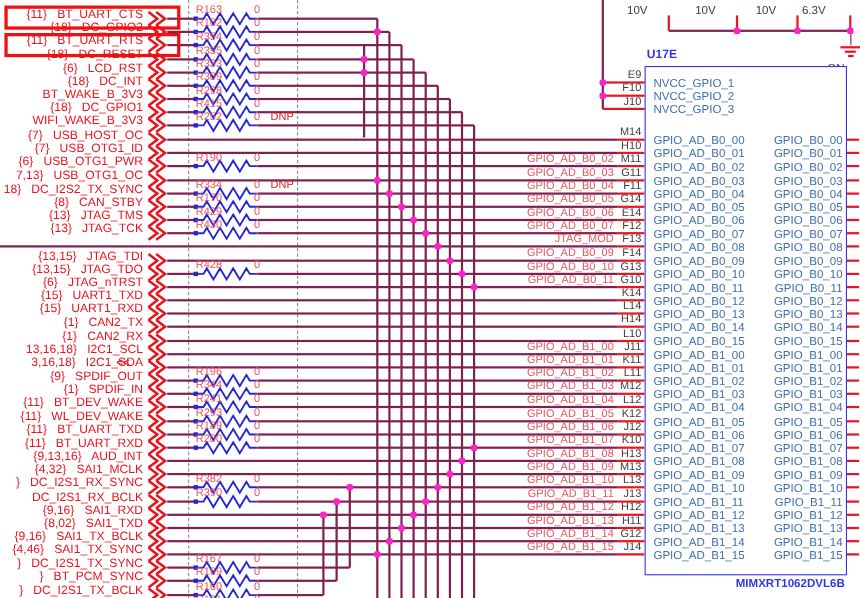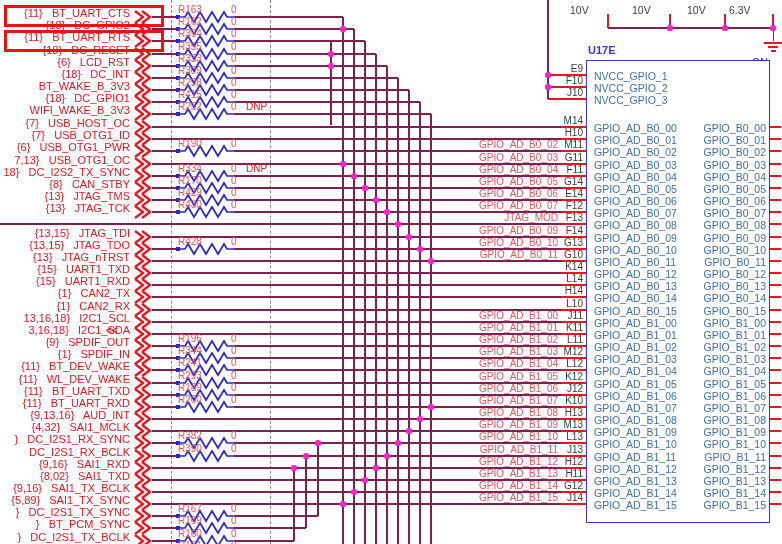--- a/index.html
+++ b/index.html
@@ -8,20 +8,21 @@
   .t{position:absolute;white-space:nowrap;line-height:1;}
   #chip-refdes{left:588px;top:45px;font-size:11px;font-weight:bold;}
   #chip-part{left:586px;top:526px;width:182px;text-align:right;font-size:10.5px;font-weight:bold;}
   #gnd-label{left:752px;top:57px;font-size:10.5px;color:#3c3c3c;}
 </style>
 </head>
 <body>
 
 <div id="canvas">
   <span id="chip-refdes" class="t" style="color: rgb(53, 53, 232); z-index: 5;">U17E</span>
+  <span id="chip-part" class="t" style="color: rgb(53, 53, 232);">MIMXRT1062DVL6B</span>
   <span id="gnd-label" class="t">GN</span>
 <div style="position: absolute; left: 171.3px; top: 0px; width: 0px; height: 544px; border-left: 1.4px dashed rgb(138, 138, 138);"></div>
     <div style="position: absolute; left: 270.3px; top: 0px; width: 0px; height: 544px; border-left: 1.4px dashed rgb(138, 138, 138);"></div>
     <span class="t" style="position: absolute; top: 7px; font: 11px &quot;Liberation Sans&quot;, sans-serif; color: rgb(232, 20, 30); white-space: pre; right: 652px;">{11}   BT_UART_CTS</span>
     <div style="position: absolute; left: 133px; top: 10px; width: 20px; height: 14px;"><svg width="20" height="14" viewBox="0 0 20 14">
         <path d="M2,1 L10,7 L2,13 M9,1 L17,7 L9,13" fill="none" stroke="#e8141e" stroke-width="2.3"></path>
       </svg></div>
     <div style="position: absolute; left: 152px; top: 16.25px; width: 26px; height: 1.5px; background: rgb(124, 33, 80);"></div>
     <div style="position: absolute; left: 234px; top: 16.25px; width: 109px; height: 1.5px; background: rgb(124, 33, 80);"></div>
     <div style="position: absolute; left: 178px; top: 10px; width: 56px; height: 14px;"><svg width="56" height="14" viewBox="0 0 56 14">
@@ -223,21 +224,21 @@
       </svg></div>
     <div style="position: absolute; left: 152px; top: 248.25px; width: 26px; height: 1.5px; background: rgb(124, 33, 80);"></div>
     <div style="position: absolute; left: 234px; top: 248.25px; width: 327px; height: 1.5px; background: rgb(124, 33, 80);"></div>
     <div style="position: absolute; left: 178px; top: 242px; width: 56px; height: 14px;"><svg width="56" height="14" viewBox="0 0 56 14">
         <polyline points="0,7 7,7 10,2 16,12 22,2 28,12 34,2 40,12 46,2 49,7 56,7" fill="none" stroke="#2626d8" stroke-width="1.7"></polyline>
       </svg></div>
     <div style="position: absolute; left: 176px; top: 247px; width: 4px; height: 4px; background: rgb(38, 38, 216);"></div>
     <span class="t" style="position: absolute; left: 178px; top: 236px; font: 10px &quot;Liberation Sans&quot;, sans-serif; color: rgb(232, 85, 92); white-space: pre;">R428</span>
     <span class="t" style="position: absolute; left: 231px; top: 236px; font: 10px &quot;Liberation Sans&quot;, sans-serif; color: rgb(232, 85, 92); white-space: pre;">0</span>
     <div style="position: absolute; left: 561px; top: 248.15px; width: 25px; height: 1.7px; background: rgb(232, 20, 30);"></div>
-    <span class="t" style="position: absolute; top: 251px; font: 11px &quot;Liberation Sans&quot;, sans-serif; color: rgb(232, 20, 30); white-space: pre; right: 652px;">{13}   JTAG_nTRST</span>
+    <span class="t" style="position: absolute; top: 251px; font: 11px &quot;Liberation Sans&quot;, sans-serif; color: rgb(232, 20, 30); white-space: pre; right: 652px;">{6}   JTAG_nTRST</span>
     <div style="position: absolute; left: 133px; top: 254px; width: 20px; height: 14px;"><svg width="20" height="14" viewBox="0 0 20 14">
         <path d="M2,1 L10,7 L2,13 M9,1 L17,7 L9,13" fill="none" stroke="#e8141e" stroke-width="2.3"></path>
       </svg></div>
     <div style="position: absolute; left: 152px; top: 260.25px; width: 409px; height: 1.5px; background: rgb(124, 33, 80);"></div>
     <div style="position: absolute; left: 561px; top: 260.15px; width: 25px; height: 1.7px; background: rgb(232, 20, 30);"></div>
     <span class="t" style="position: absolute; top: 263px; font: 11px &quot;Liberation Sans&quot;, sans-serif; color: rgb(232, 20, 30); white-space: pre; right: 652px;">{15}   UART1_TXD</span>
     <div style="position: absolute; left: 133px; top: 266px; width: 20px; height: 14px;"><svg width="20" height="14" viewBox="0 0 20 14">
         <path d="M2,1 L10,7 L2,13 M9,1 L17,7 L9,13" fill="none" stroke="#e8141e" stroke-width="2.3"></path>
       </svg></div>
     <div style="position: absolute; left: 152px; top: 272.25px; width: 409px; height: 1.5px; background: rgb(124, 33, 80);"></div>
@@ -400,21 +401,21 @@
         <path d="M2,1 L10,7 L2,13 M9,1 L17,7 L9,13" fill="none" stroke="#e8141e" stroke-width="2.3"></path>
       </svg></div>
     <div style="position: absolute; left: 152px; top: 479.25px; width: 409px; height: 1.5px; background: rgb(124, 33, 80);"></div>
     <div style="position: absolute; left: 561px; top: 479.15px; width: 25px; height: 1.7px; background: rgb(232, 20, 30);"></div>
     <span class="t" style="position: absolute; top: 482px; font: 11px &quot;Liberation Sans&quot;, sans-serif; color: rgb(232, 20, 30); white-space: pre; right: 652px;">{9,16}   SAI1_TX_BCLK</span>
     <div style="position: absolute; left: 133px; top: 485px; width: 20px; height: 14px;"><svg width="20" height="14" viewBox="0 0 20 14">
         <path d="M2,1 L10,7 L2,13 M9,1 L17,7 L9,13" fill="none" stroke="#e8141e" stroke-width="2.3"></path>
       </svg></div>
     <div style="position: absolute; left: 152px; top: 491.25px; width: 409px; height: 1.5px; background: rgb(124, 33, 80);"></div>
     <div style="position: absolute; left: 561px; top: 491.15px; width: 25px; height: 1.7px; background: rgb(232, 20, 30);"></div>
-    <span class="t" style="position: absolute; top: 494px; font: 11px &quot;Liberation Sans&quot;, sans-serif; color: rgb(232, 20, 30); white-space: pre; right: 652px;">{5,89}   SAI1_TX_SYNC</span>
+    <span class="t" style="position: absolute; top: 494px; font: 11px &quot;Liberation Sans&quot;, sans-serif; color: rgb(232, 20, 30); white-space: pre; right: 652px;">{4,46}   SAI1_TX_SYNC</span>
     <div style="position: absolute; left: 133px; top: 497px; width: 20px; height: 14px;"><svg width="20" height="14" viewBox="0 0 20 14">
         <path d="M2,1 L10,7 L2,13 M9,1 L17,7 L9,13" fill="none" stroke="#e8141e" stroke-width="2.3"></path>
       </svg></div>
     <div style="position: absolute; left: 152px; top: 503.25px; width: 409px; height: 1.5px; background: rgb(124, 33, 80);"></div>
     <div style="position: absolute; left: 561px; top: 503.15px; width: 25px; height: 1.7px; background: rgb(232, 20, 30);"></div>
     <span class="t" style="position: absolute; top: 506px; font: 11px &quot;Liberation Sans&quot;, sans-serif; color: rgb(232, 20, 30); white-space: pre; right: 652px;">}   DC_I2S1_TX_SYNC</span>
     <div style="position: absolute; left: 133px; top: 509px; width: 20px; height: 14px;"><svg width="20" height="14" viewBox="0 0 20 14">
         <path d="M2,1 L10,7 L2,13 M9,1 L17,7 L9,13" fill="none" stroke="#e8141e" stroke-width="2.3"></path>
       </svg></div>
     <div style="position: absolute; left: 152px; top: 515.25px; width: 26px; height: 1.5px; background: rgb(124, 33, 80);"></div>

